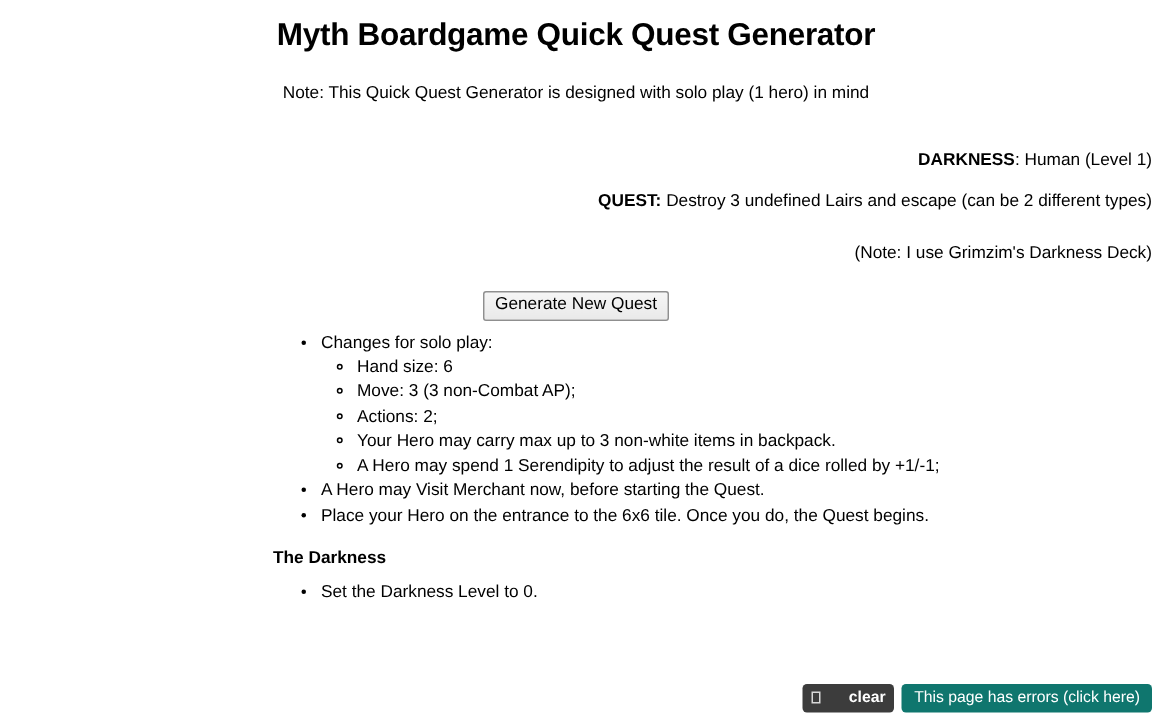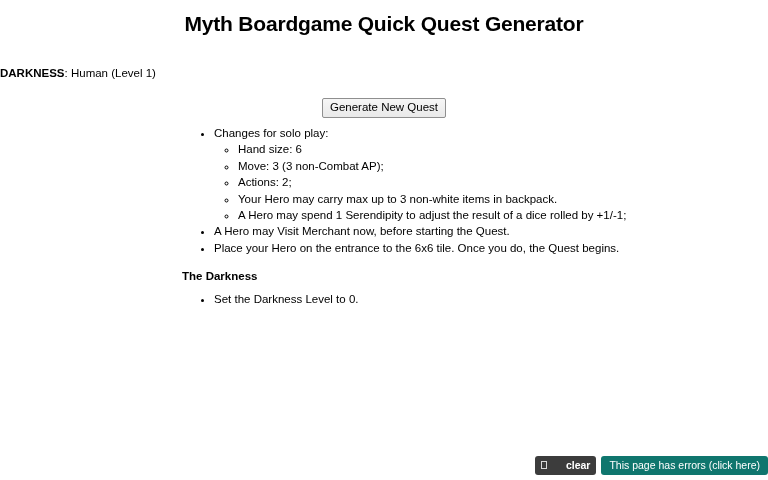--- a/index.html
+++ b/index.html
@@ -35,21 +35,21 @@
     font-size: 11.5px;
     margin: 19px 0 0 0;
     line-height: 1.3;
   }
 
   .quest-block {
     margin-top: 30px;
   }
 
   .quest-line {
-    text-align: left;
+    text-align: right;
     font-size: 11.5px;
     margin: 0 0 0 0;
     line-height: 1.3;
   }
   .quest-line + .quest-line {
     margin-top: 12px;
   }
   .quest-line.spaced-top {
     margin-top: 20px;
   }
@@ -149,26 +149,29 @@
     cursor: pointer;
   }
 </style>
 </head>
 <body>
 
 <div class="page">
 
   <h1 class="title">Myth Boardgame Quick Quest Generator</h1>
 
+  <div class="note-line">Note: This Quick Quest Generator is designed with solo play (1 hero) in mind</div>
 
   <div class="quest-block">
 
     <div class="quest-line"><span class="lbl">DARKNESS</span><span>: </span><span>Human (Level 1)</span></div>
 
-
+    <div class="quest-line"><span class="lbl">QUEST:</span><span> Destroy 3 undefined Lairs and escape (can be 2 different types)</span></div>
+
+    <div class="quest-line spaced-top">(Note: I use Grimzim's Darkness Deck)</div>
 
 
     <div class="btn-wrap">
       <button class="gen-button">Generate New Quest</button>
     </div>
 
   </div>
 
   <ul class="lvl1">
     <li>

